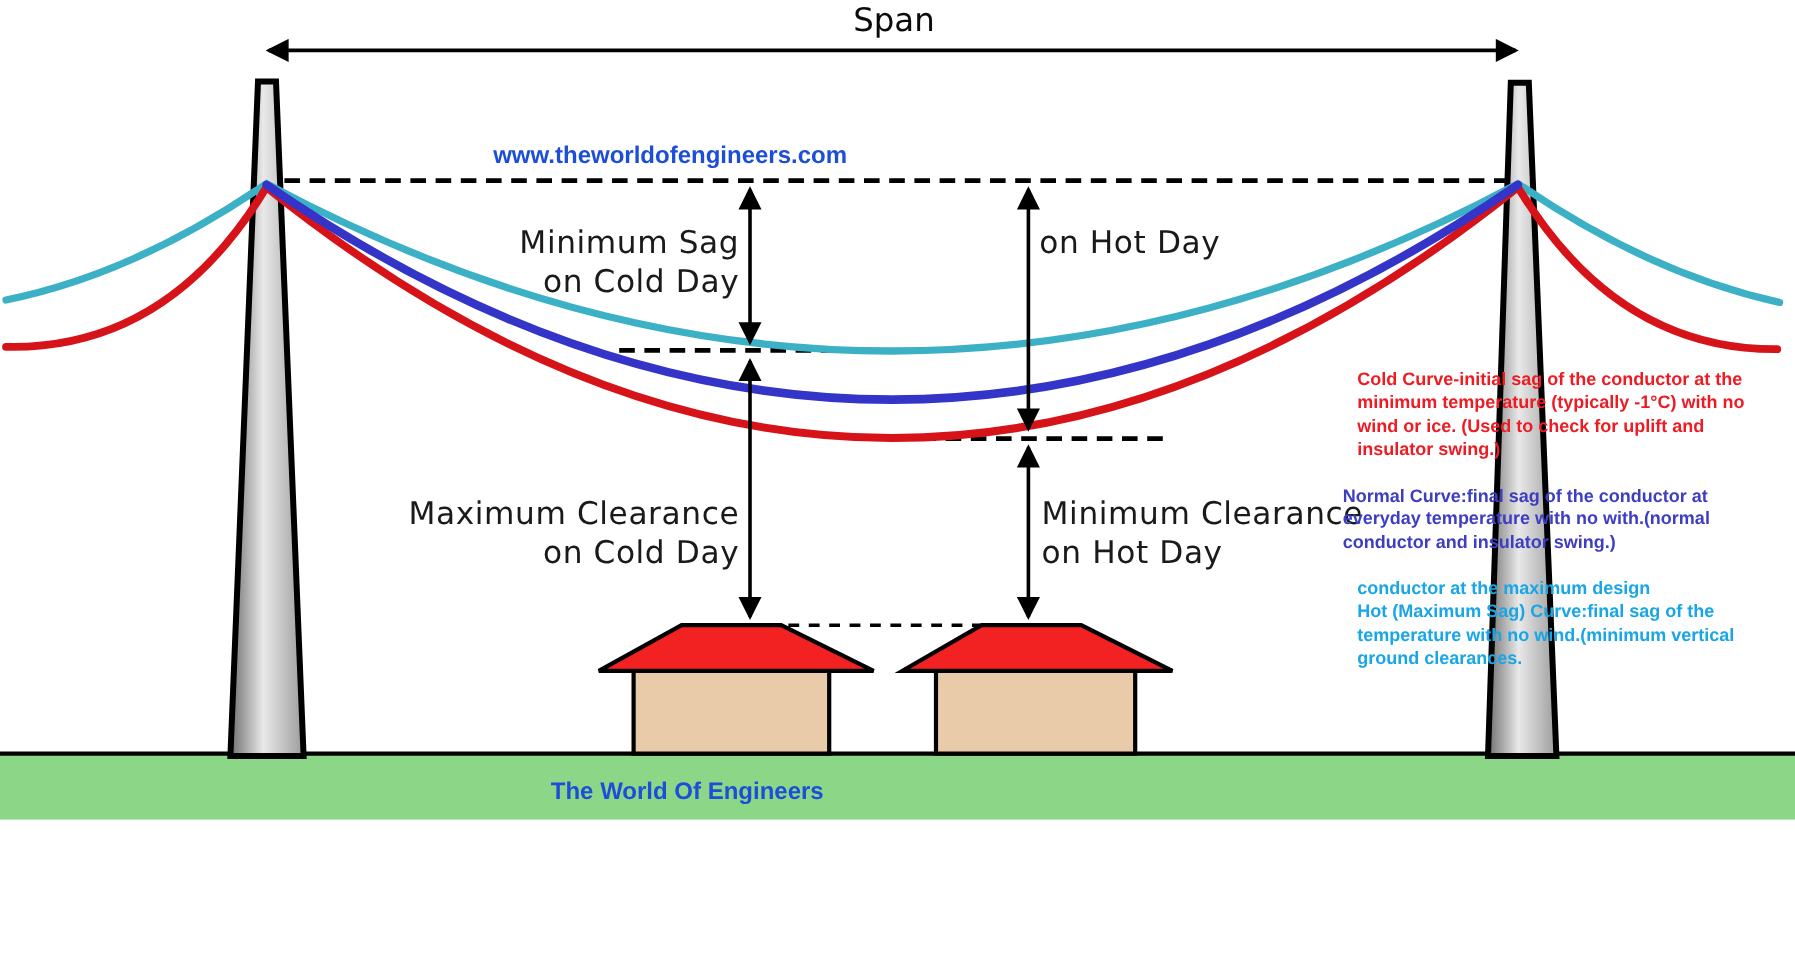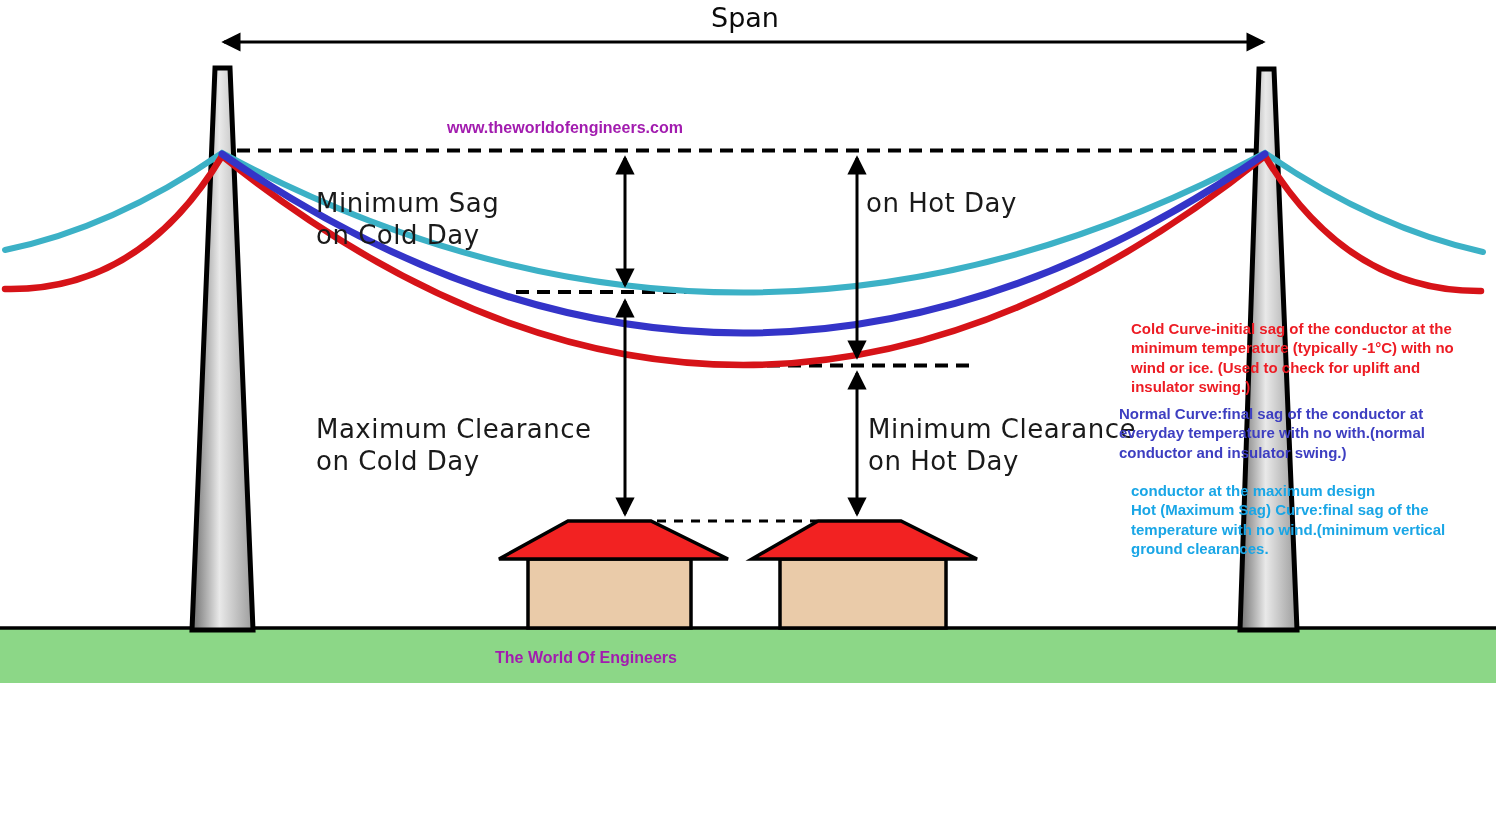--- a/index.html
+++ b/index.html
@@ -1,24 +1,24 @@
 <!DOCTYPE html>
 <html><head>
 <meta charset="utf-8">
 <style>
   html,body{margin:0;padding:0;background:#fff;}
   #canvas{position:relative;width:1496px;height:734px;background:#fff;overflow:hidden;
           font-family:"DejaVu Sans",sans-serif;text-decoration:underline;}
   #diagram-svg{position:absolute;left:0;top:0;z-index:1;}
   .txt{position:absolute;z-index:2;}
   .big-label{font-size:26px;line-height:32px;color:#1a1a1a;letter-spacing:0.5px;}
-  .right-align{}
+  .right-align{text-align:right;}
   .left-align{text-align:left;}
   .span-title{font-size:27px;color:#0b0b0b;text-align:center;}
-  .brand{font-family:"Liberation Sans",sans-serif;font-weight:bold;font-size:16px;color:#a21caf;margin-left:36px;}
+  .brand{font-family:"Liberation Sans",sans-serif;font-weight:bold;font-size:20px;color:#1d4ed8;}
   .legend{font-family:"Liberation Sans",sans-serif;font-weight:bold;font-size:15px;
           line-height:19.3px;white-space:nowrap;}
   .legend-cold{color:#ed1c24;}
   .legend-normal{color:#3d3ec1;}
   .legend-hot{color:#19a6e6;}
 </style>
 </head>
 <body>
 
 <div id="canvas">
@@ -77,21 +77,21 @@
 
   <div class="txt big-label right-align" style="left:316px;top:413px;width:300px;">
     <div>Maximum Clearance</div>
     <div>on Cold Day</div>
   </div>
   <div class="txt big-label left-align" style="left:868px;top:413px;width:320px;">
     <div>Minimum Clearance</div>
     <div>on Hot Day</div>
   </div>
 
-  <div class="txt legend legend-cold" style="left:1131px;top:319px;">
+  <div class="txt legend legend-cold" style="left:1131px;top:307px;">
     <div>Cold Curve-initial sag of the conductor at the</div>
     <div>minimum temperature (typically -1°C) with no</div>
     <div>wind or ice. (Used to check for uplift and</div>
     <div>insulator swing.)</div>
   </div>
   <div class="txt legend legend-normal" style="left:1119px;top:404px;">
     <div>Normal Curve:final sag of the conductor at</div>
     <div>everyday temperature with no with.(normal</div>
     <div>conductor and insulator swing.)</div>
   </div>

